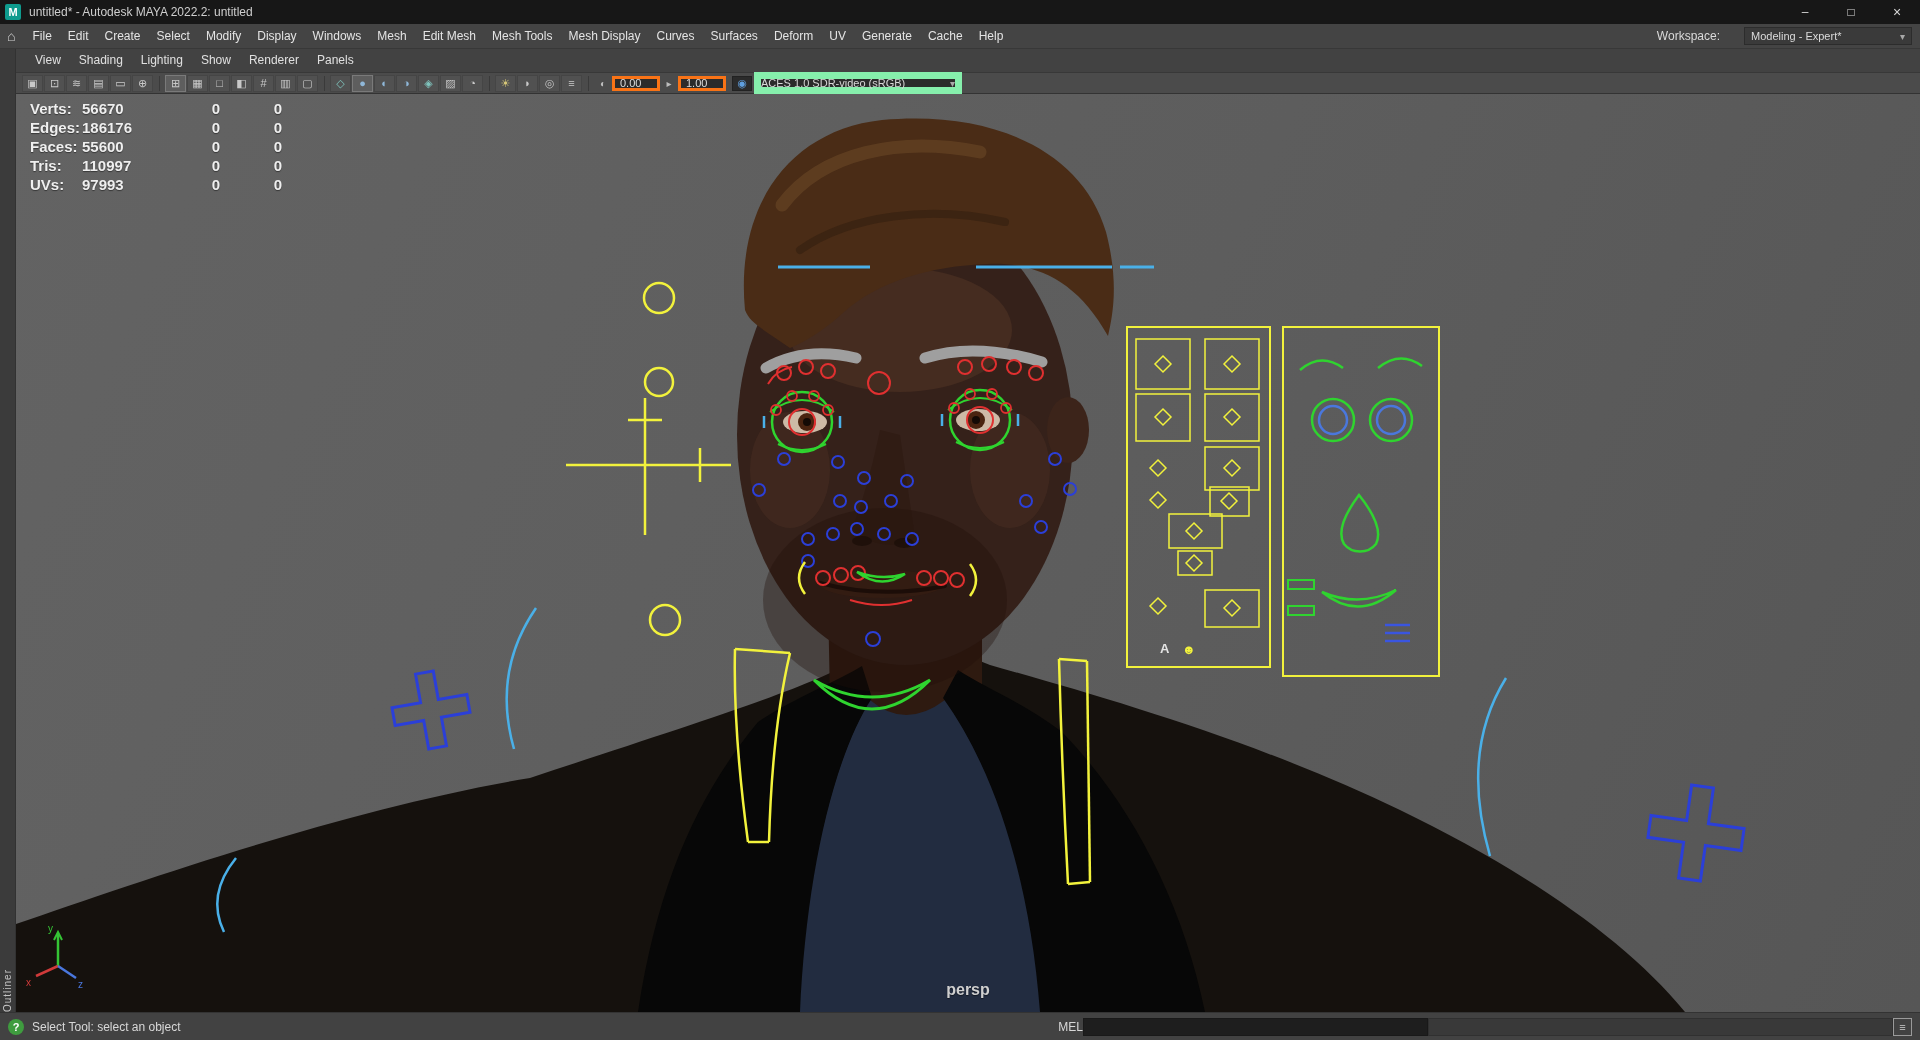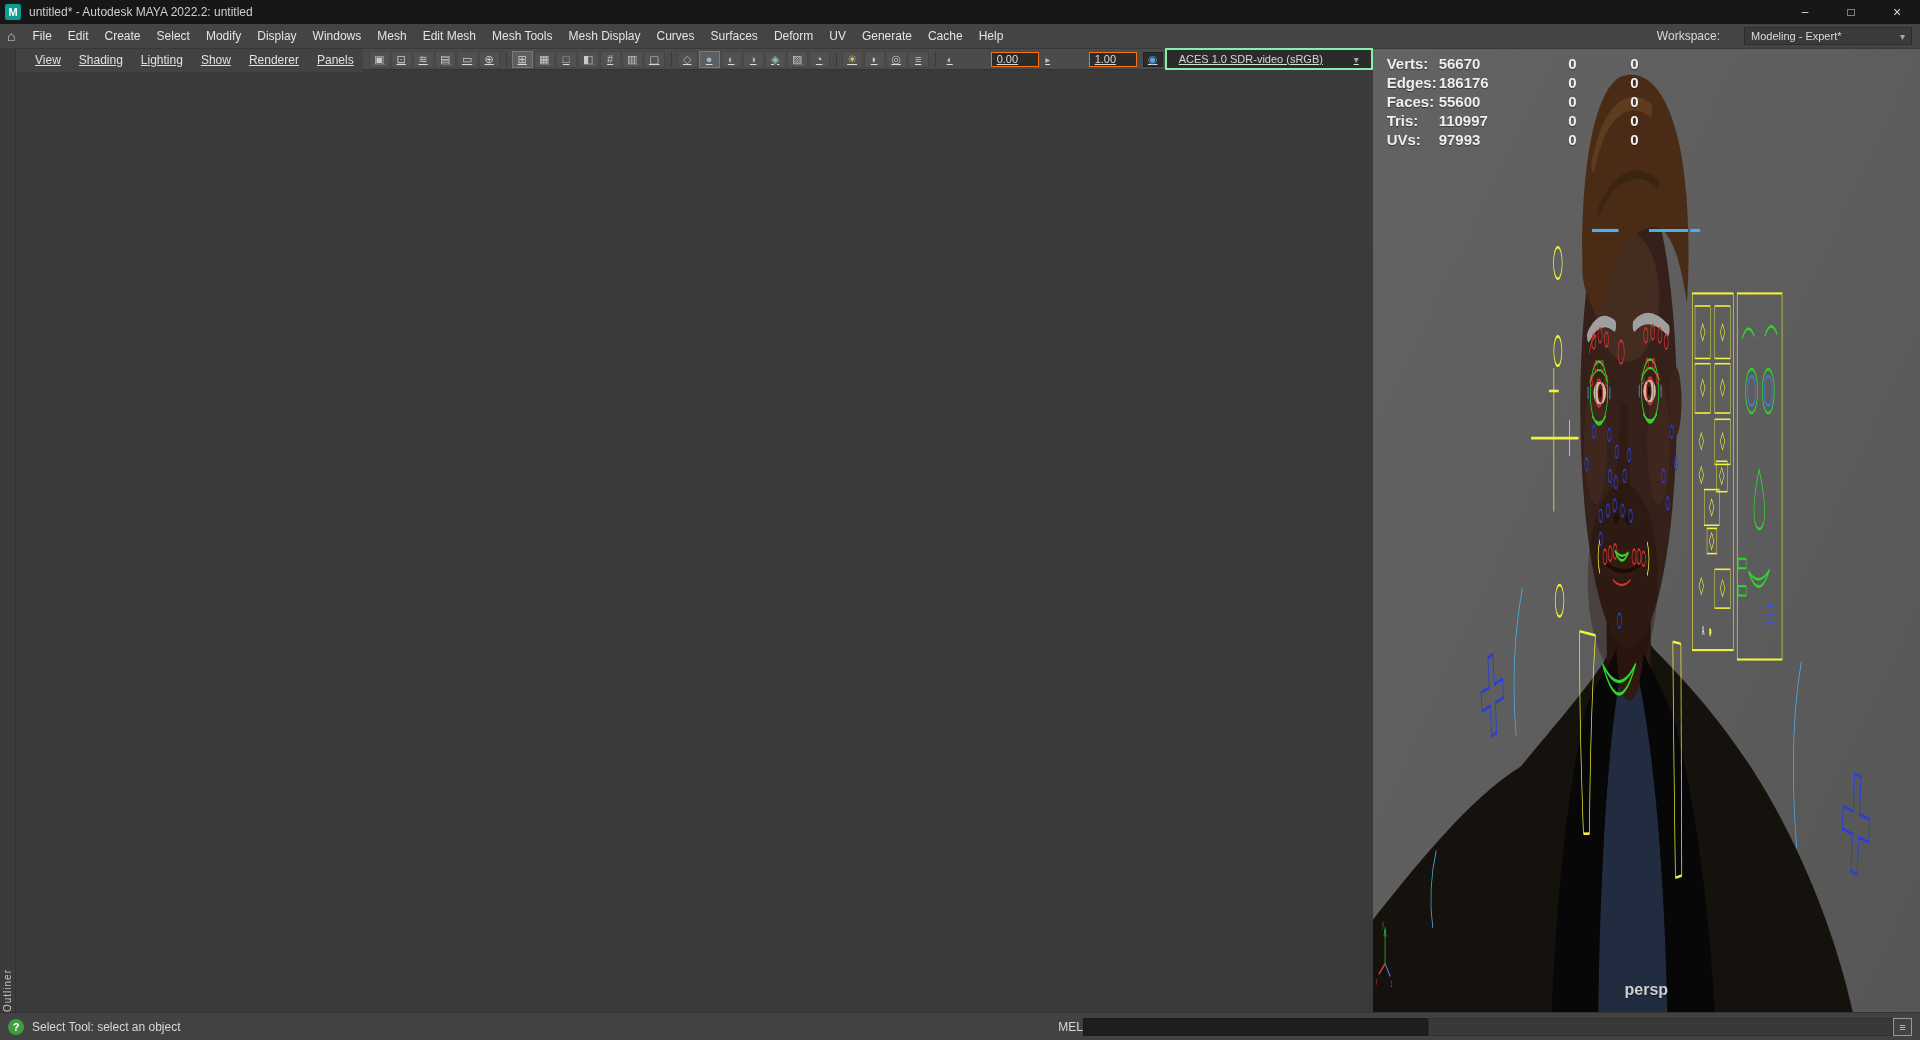--- a/index.html
+++ b/index.html
@@ -19,36 +19,36 @@
   .home-icon { margin:0 9px 0 7px; font-size:14px; color:#cfcfcf; }
   .menu-item { padding:16px 8px; line-height:24px; cursor:default; }
   .workspace { margin-left:auto; display:flex; align-items:center; gap:24px; padding-right:8px; color:#dadada; }
   .ws-select { width:168px; height:18px; background:#3a3a3a; border:1px solid #2c2c2c; display:flex; align-items:center; justify-content:space-between; padding:0 6px; font-size:11px; }
   .chev { color:#a8a8a8; font-size:10px; }
 
   
   .main { flex:1 1 auto; display:flex; min-height:0; }
   .outliner-strip { width:16px; background:#3b3b3b; border-right:1px solid #323232; display:flex; justify-content:center; padding-top:8px; flex:0 0 auto; }
   .outliner-label { writing-mode:vertical-rl; transform:rotate(180deg); font-size:10px; color:#c6c6c6; letter-spacing:1px; }
-  .right-col { flex:1 1 auto; display:flex; min-width:0;text-decoration:underline; }
+  .right-col { flex:1 1 auto; display:flex; flex-direction:column; min-width:0; }
 
   
   .panelmenu { height:24px; background:#424242; display:flex; align-items:center; font-size:12px; color:#e0e0e0; padding-left:10px; border-bottom:1px solid #383838; flex:0 0 auto; }
   .panelmenu-item { padding:0 9px; line-height:23px; }
   .paneltoolbar { height:21px; background:#4b4b4b; display:flex; align-items:center; padding-left:6px; border-bottom:1px solid #333; flex:0 0 auto; }
   .tb-icon { width:21px; height:17px; margin-right:1px; background:#515151; border:1px solid #454545; color:#c9c9c9; font-size:11px; line-height:1; display:flex; align-items:center; justify-content:center; }
   .tb-icon.c-blue { color:#8fb7d8; }
   .tb-icon.c-teal { color:#7fc4bd; }
   .tb-icon.c-yel  { color:#d8c878; }
   .tb-icon.active { background:#5e5e5e; border-color:#7a7a7a; }
   .tb-sep { width:1px; height:15px; background:#3a3a3a; margin:0 5px; }
   .tb-mini { width:14px; text-align:center; color:#bdbdbd; font-size:10px; margin:0 2px; }
-  .tb-field { width:48px; height:15px; background:#2b2b2b; border:1px solid #f97316; color:#dcdcdc; font-size:11px; display:flex; align-items:center; padding:0 5px;margin-left:32px; }
+  .tb-field { width:48px; height:15px; background:#2b2b2b; border:3px solid #f97316; color:#dcdcdc; font-size:11px; display:flex; align-items:center; padding:0 5px; }
   .cm-icon { width:20px; height:15px; background:#2b2b2b; border:1px solid #222; color:#5f9fe0; font-size:11px; display:flex; align-items:center; justify-content:center; margin:0 2px 0 6px; }
-  .colorspace { width:208px; height:22px; background:#2b2b2b; border:2px solid #86efac; color:#d6d6d6; font-size:11px; display:flex; align-items:center; justify-content:space-between; padding:0 12px; }
+  .colorspace { width:208px; height:22px; background:#2b2b2b; border:7px solid #86efac; color:#d6d6d6; font-size:11px; display:flex; align-items:center; justify-content:space-between; padding:0 0; }
 
   
   .viewport { flex:1 1 auto; position:relative; background:linear-gradient(115deg,#636363 0%, #5d5d5d 55%, #565656 100%); overflow:hidden; min-height:0; }
   .scene { position:absolute; inset:0; width:100%; height:100%; }
   .hud { position:absolute; top:5px; left:14px; font-size:15px; color:#efefef; text-shadow:0 1px 1px rgba(0,0,0,.45); }
   .hud-row { display:flex; height:19px; align-items:center; }
   .hud-label { width:52px; font-weight:bold; }
   .hud-v1 { width:80px; text-align:left; font-weight:bold; }
   .hud-v2 { width:58px; text-align:right; font-weight:bold; }
   .hud-v3 { width:62px; text-align:right; font-weight:bold; }

